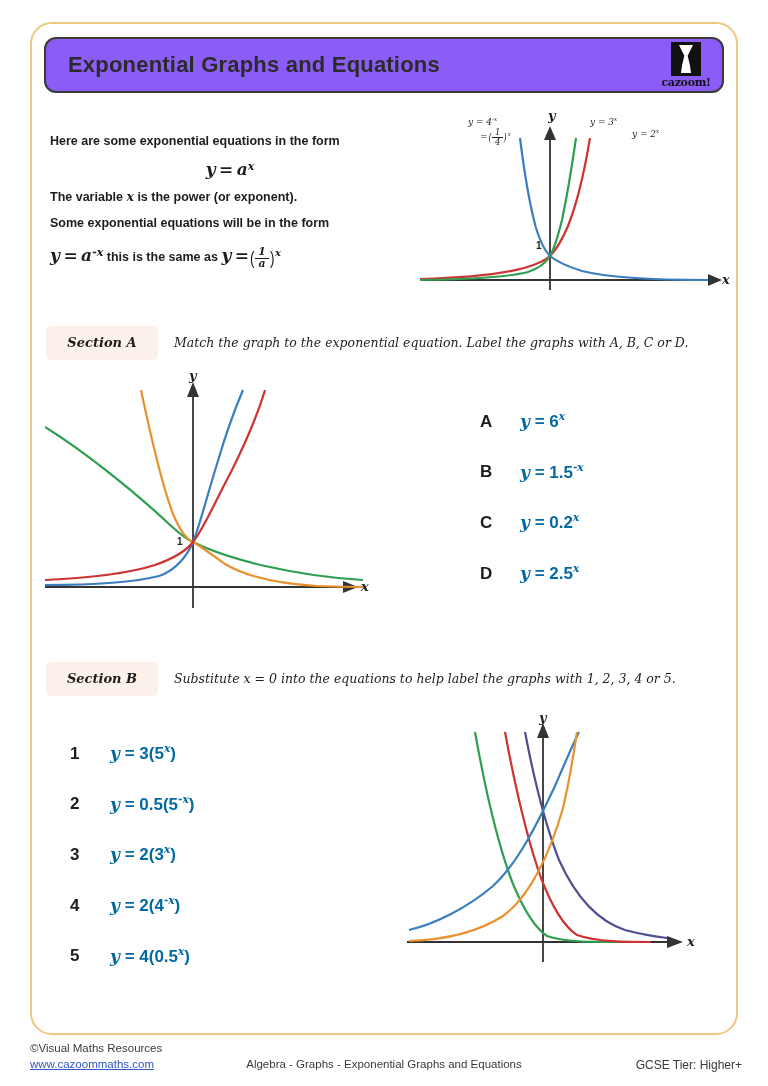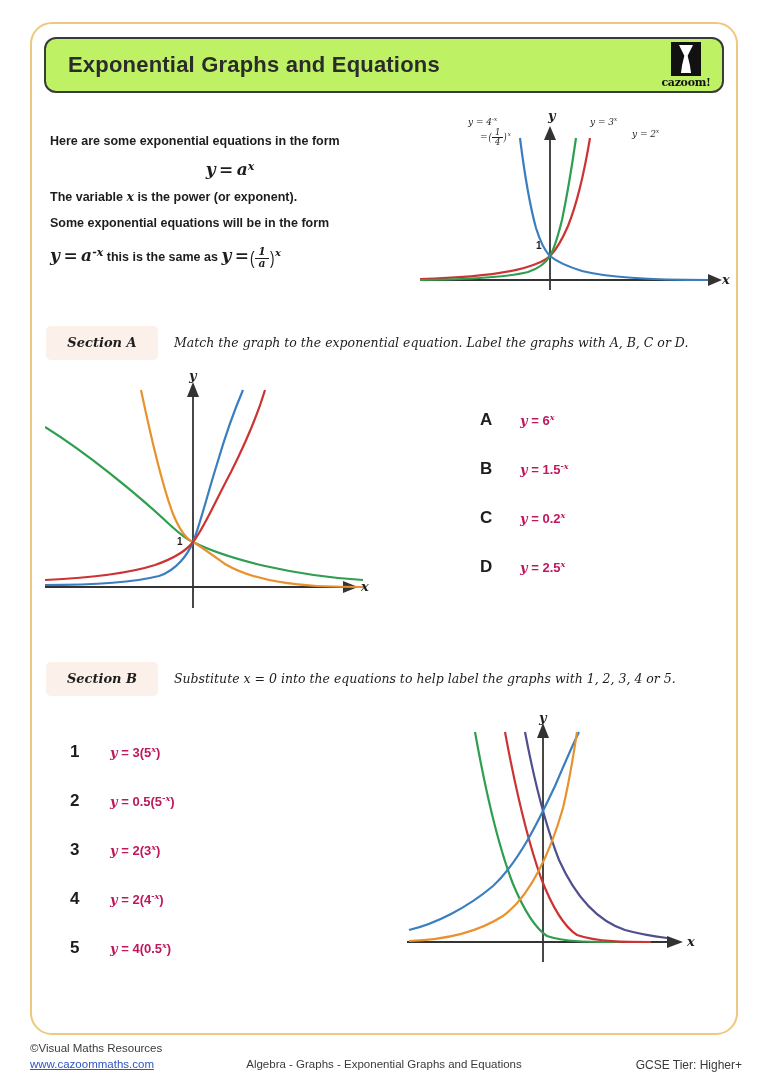--- a/index.html
+++ b/index.html
@@ -19,21 +19,21 @@
     box-sizing:border-box;
     background:#fff;
   }
   
   .title-bar{
     position:absolute;
     left:44px;top:37px;
     width:680px;height:56px;
     border:2px solid #3a3a3a;
     border-radius:12px;
-    background:#bef264;
+    background:#8b5cf6;
     box-sizing:border-box;
   }
   .title-text{
     position:absolute;
     left:22px;top:13px;
     font-size:22px;font-weight:bold;
     color:#2b2b2b;
     letter-spacing:.2px;
   }
   .logo{
@@ -117,21 +117,21 @@
   .section-instr b{font-weight:normal;font-style:italic;}
   
   .eq-list{position:absolute;}
   .eq-row{display:flex;align-items:baseline;}
   .eq-key{
     width:40px;
     font-size:17px;font-weight:bold;color:#1d1d1d;
     font-family:"Liberation Sans",sans-serif;
   }
   .eq-body{
-    font-size:13px;font-weight:bold;color:#be185d;
+    font-size:17px;font-weight:bold;color:#0369a1;
     white-space:nowrap;
   }
   
   .graph{position:absolute;}
   .axis-label{
     position:absolute;
     font-family:"DejaVu Serif",serif;
     font-style:italic;font-weight:bold;
     color:#1d1d1d;
   }

